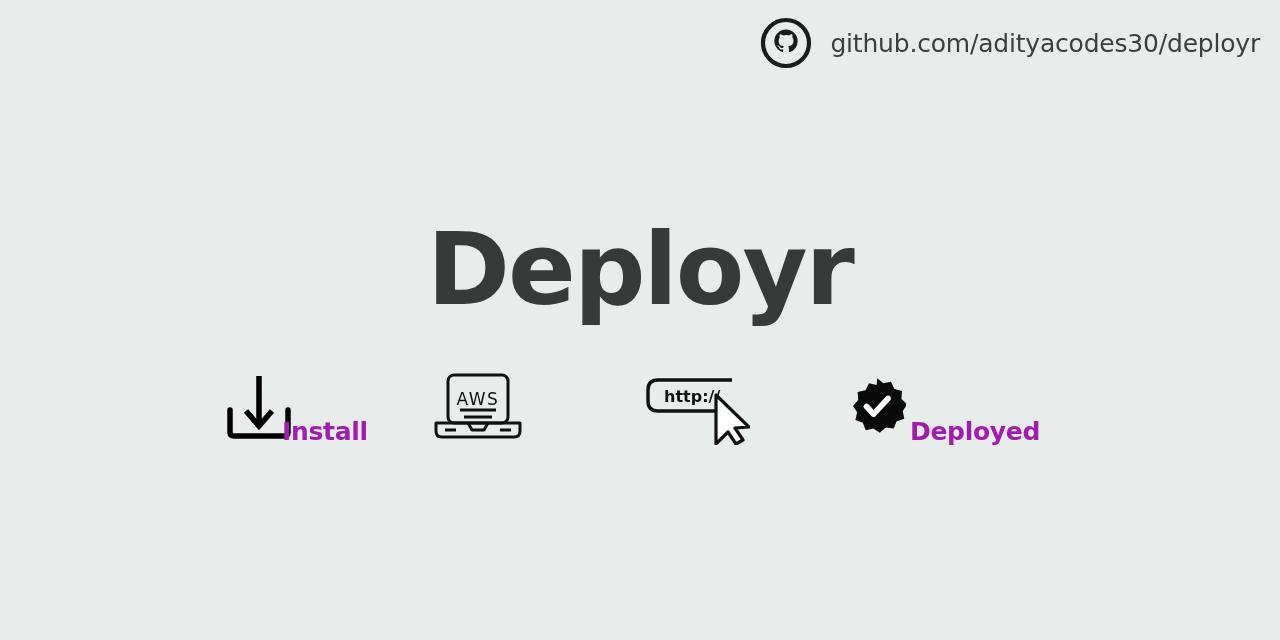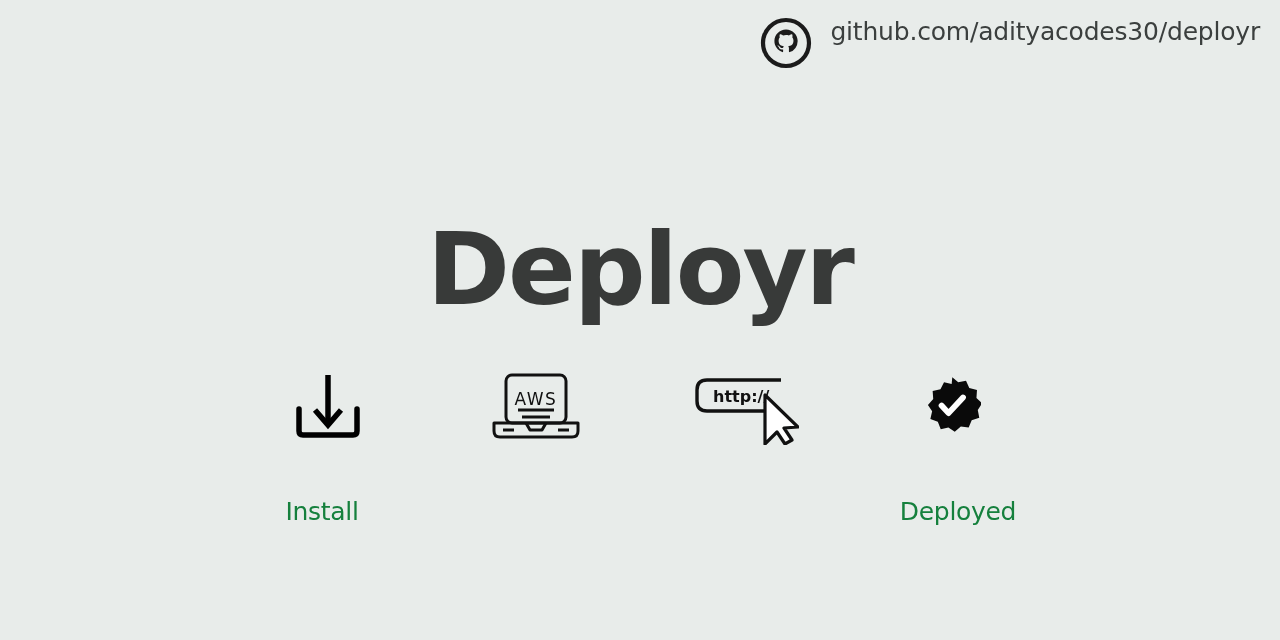--- a/index.html
+++ b/index.html
@@ -14,20 +14,21 @@
     overflow: hidden;
     position: relative;
   }
 
   
   .header {
     position: absolute;
     top: 17px;
     right: 20px;
     display: flex;
+    align-items: center;
     gap: 18px;
   }
   .gh-icon {
     width: 52px;
     height: 52px;
     display: block;
     flex: 0 0 auto;
   }
   .repo-url {
     font-family: "DejaVu Sans", sans-serif;
@@ -59,41 +60,41 @@
     top: 365px;
     left: 224px;
     width: 832px;
     display: flex;
     align-items: flex-start;
     justify-content: space-between;
   }
   .step {
     width: 208px;
     display: flex;
-    flex-direction: column;
+    flex-direction: row;
     align-items: center;
   }
   .step-icon {
     height: 80px;
     display: flex;
     align-items: center;
     justify-content: center;
   }
   .step-label {
     margin-top: 52px;
     font-family: "DejaVu Sans", sans-serif;
     font-size: 25px;
-    font-weight: 400;
-    color: #15803d;
+    font-weight: 700;
+    color: #a21caf;
     letter-spacing: -0.3px;
     white-space: nowrap;
     text-align: center;
   }
   .step-install .step-label { margin-left: -12px; }
-  .step-deployed .step-label { margin-left: 12px; }
+  .step-deployed .step-label { margin-left: 4px; }
 </style>
 </head>
 <body>
 
 <div class="header">
   <span class="gh-icon">
     <svg viewBox="0 0 52 52" width="52" height="52" aria-hidden="true">
       <circle cx="26" cy="26" r="23" fill="none" stroke="#1b1b1b" stroke-width="4.2"></circle>
       <path fill="#1b1b1b" d="M26 12.5c-6.4 0-11.6 5.2-11.6 11.6 0 5.13 3.33 9.48 7.94 11.02.58.11.79-.25.79-.56 0-.28-.01-1.2-.02-2.18-3.23.7-3.91-1.37-3.91-1.37-.53-1.34-1.29-1.7-1.29-1.7-1.05-.72.08-.71.08-.71 1.17.08 1.78 1.2 1.78 1.2 1.04 1.78 2.72 1.27 3.38.97.11-.75.41-1.27.74-1.56-2.58-.29-5.29-1.29-5.29-5.74 0-1.27.45-2.3 1.2-3.12-.12-.29-.52-1.47.11-3.07 0 0 .98-.31 3.2 1.19a11.1 11.1 0 0 1 2.92-.39c.99 0 1.99.13 2.92.39 2.22-1.5 3.2-1.19 3.2-1.19.63 1.6.23 2.78.12 3.07.75.82 1.2 1.85 1.2 3.12 0 4.46-2.72 5.45-5.31 5.73.42.36.79 1.07.79 2.16 0 1.56-.01 2.82-.01 3.2 0 .31.21.68.8.56a11.62 11.62 0 0 0 7.93-11.02c0-6.4-5.2-11.6-11.6-11.6z"></path>
       <path fill="#1b1b1b" d="M19.8 33.3c-.03.06-.13.08-.22.04-.09-.04-.15-.12-.12-.18.03-.06.13-.08.22-.04.09.04.15.12.12.18z"></path>

